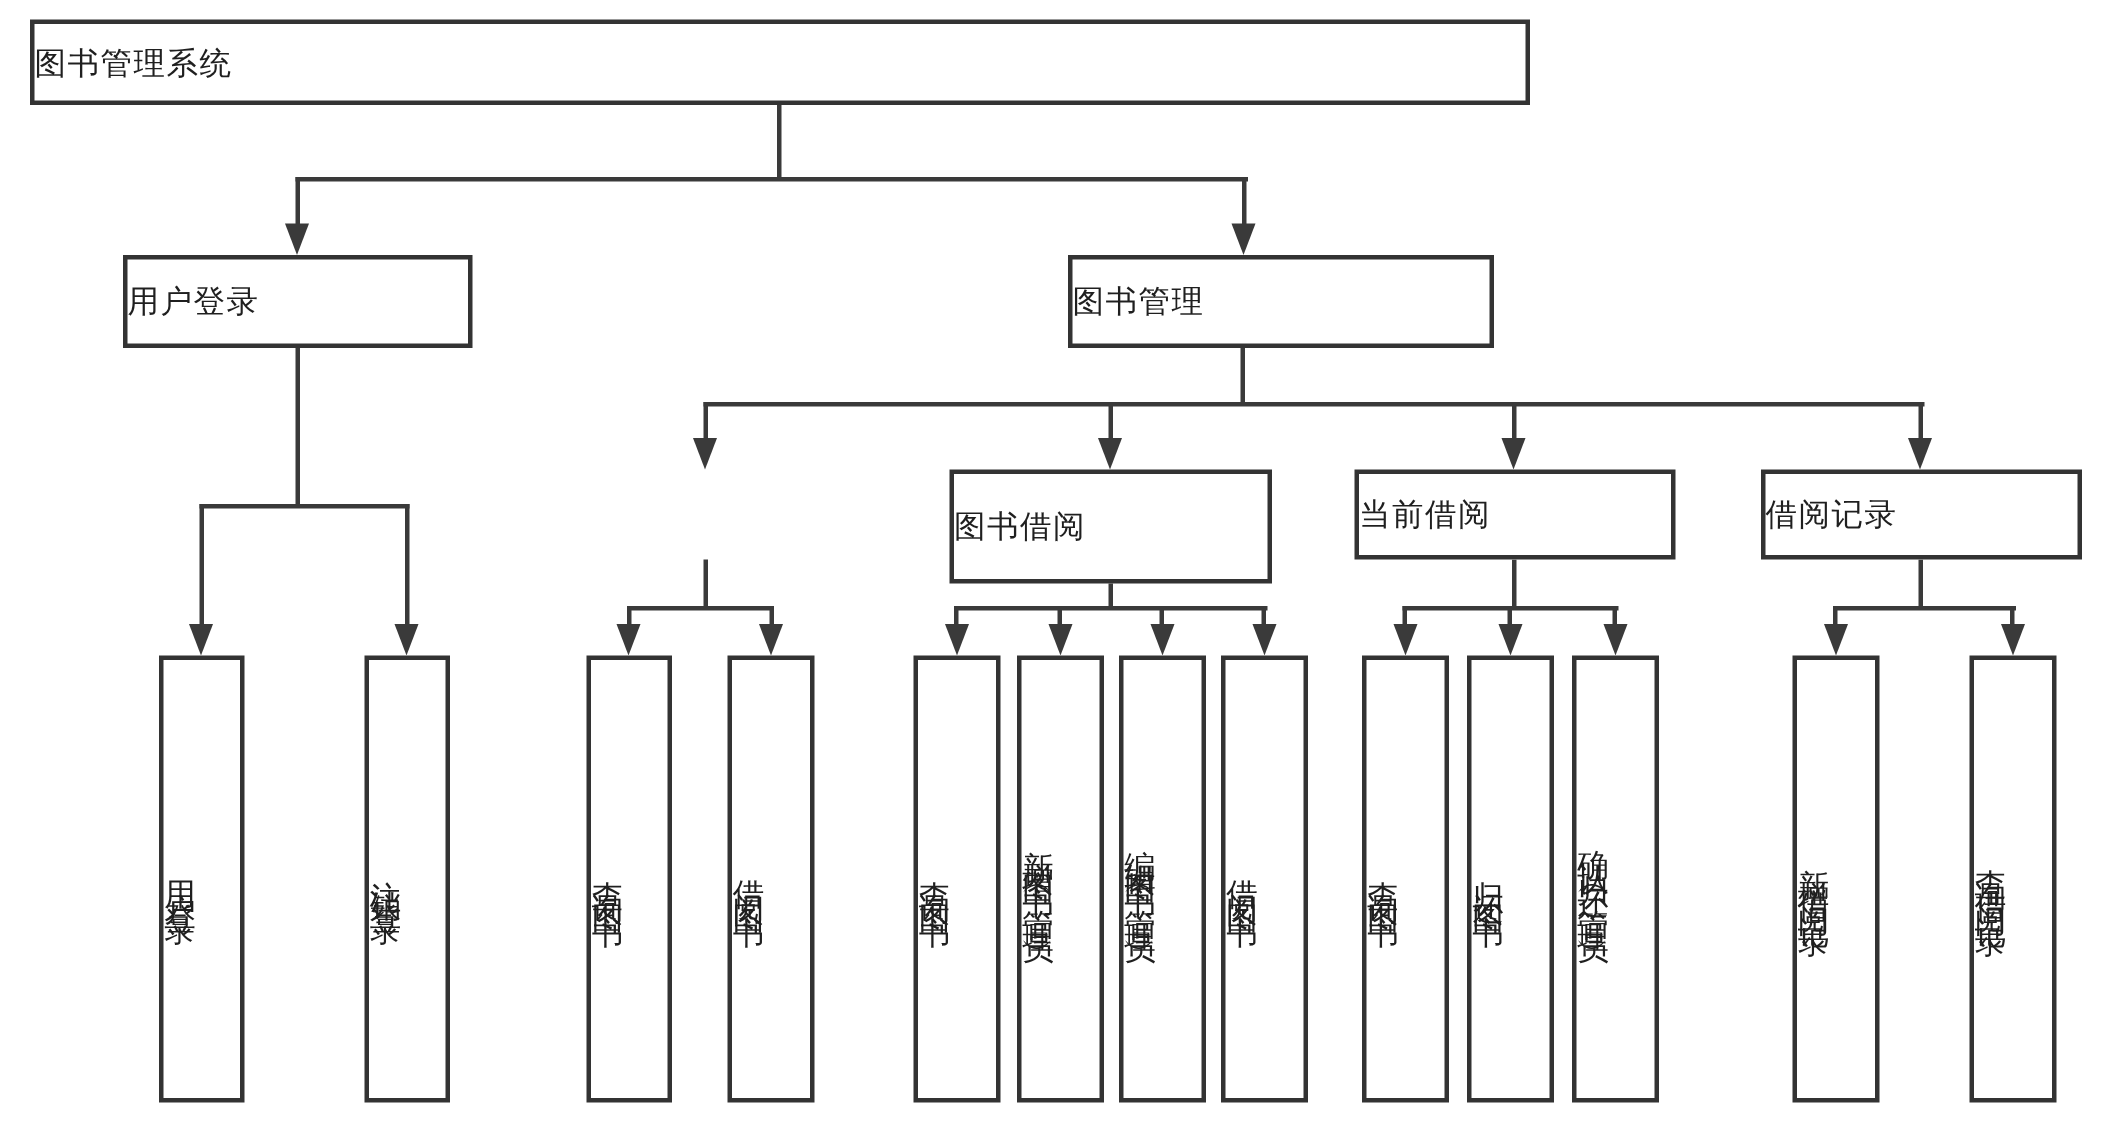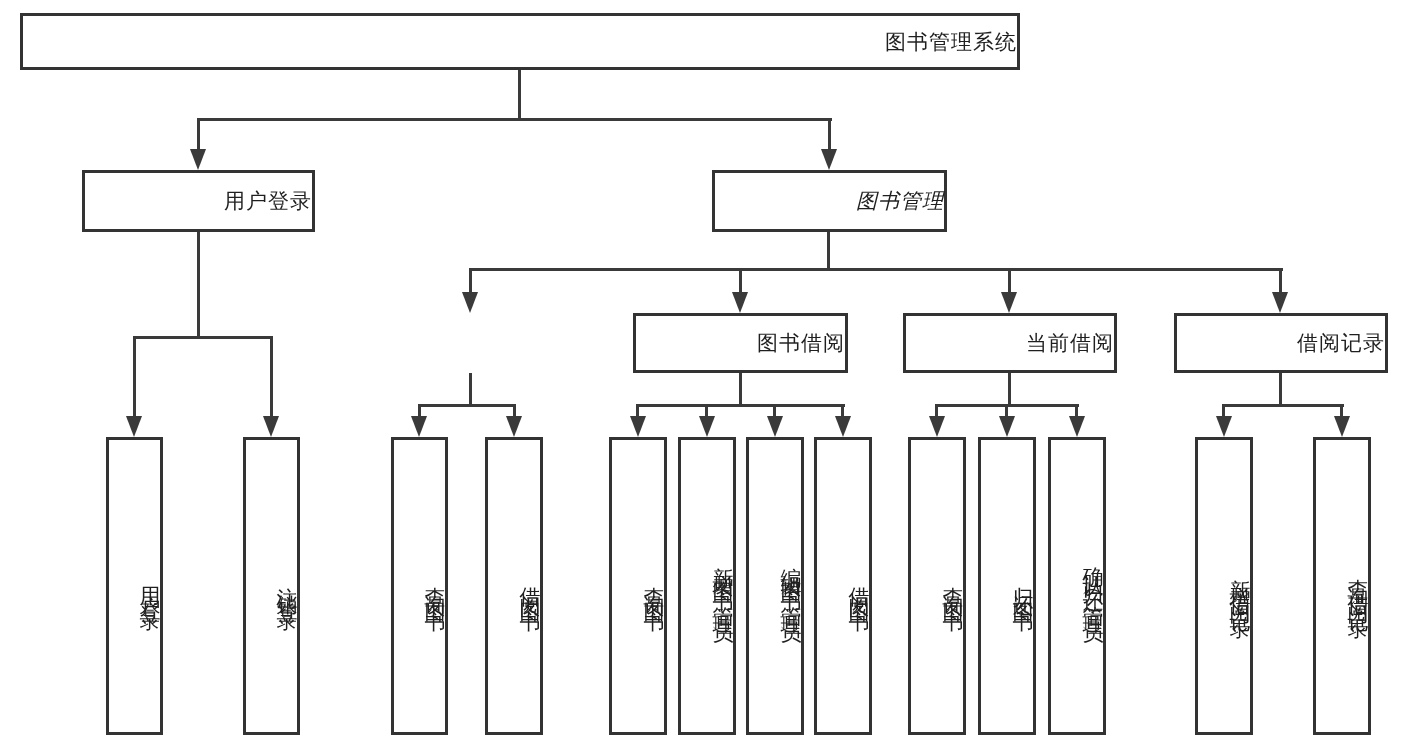--- a/index.html
+++ b/index.html
@@ -11,21 +11,21 @@
     font-family:"DejaVu Sans",sans-serif;
     color:#1f1f1f;
   }
   .box{
     position:absolute;
     box-sizing:border-box;
     border:3px solid #333333;
     background:#ffffff;
     display:flex;
     align-items:center;
-    justify-content:flex-end;
+    justify-content:flex-start;
     font-size:21px;
     letter-spacing:1px;
     z-index:2;
   }
   .leaf{
     top:437px;
     height:298px;
   }
   .vlabel{
     writing-mode:vertical-rl;
@@ -68,21 +68,21 @@
   <div class="line vline" style="left:518px;top:70px;height:48px;"></div>
   <div class="line hline" style="left:197px;top:118px;width:635px;"></div>
   <div class="line vline" style="left:197px;top:118px;height:33px;"></div>
   <div class="arrow" style="left:190px;top:149px;"></div>
   <div class="line vline" style="left:828px;top:118px;height:33px;"></div>
   <div class="arrow" style="left:821px;top:149px;"></div>
 
   <div class="box" style="left:82px;top:170px;width:233px;height:62px;">
     <span>用户登录</span>
   </div>
-  <div class="box" style="left:712px;top:170px;width:235px;height:62px;font-style:italic;">
+  <div class="box" style="left:712px;top:170px;width:284px;height:62px;">
     <span>图书管理</span>
   </div>
 
   <div class="line vline" style="left:197px;top:232px;height:104px;"></div>
   <div class="line hline" style="left:133px;top:336px;width:140px;"></div>
   <div class="line vline" style="left:133px;top:336px;height:82px;"></div>
   <div class="arrow" style="left:126px;top:416px;"></div>
   <div class="line vline" style="left:270px;top:336px;height:82px;"></div>
   <div class="arrow" style="left:263px;top:416px;"></div>
 
@@ -90,21 +90,21 @@
   <div class="line hline" style="left:469px;top:268px;width:814px;"></div>
   <div class="line vline" style="left:469px;top:268px;height:26px;"></div>
   <div class="arrow" style="left:462px;top:292px;"></div>
   <div class="line vline" style="left:739px;top:268px;height:26px;"></div>
   <div class="arrow" style="left:732px;top:292px;"></div>
   <div class="line vline" style="left:1008px;top:268px;height:26px;"></div>
   <div class="arrow" style="left:1001px;top:292px;"></div>
   <div class="line vline" style="left:1279px;top:268px;height:26px;"></div>
   <div class="arrow" style="left:1272px;top:292px;"></div>
 
-  <div class="box" style="left:633px;top:313px;width:215px;height:60px;">
+  <div class="box" style="left:633px;top:313px;width:215px;height:76px;">
     <span>图书借阅</span>
   </div>
   <div class="box" style="left:903px;top:313px;width:214px;height:60px;font-family:Liberation Serif, serif;">
     <span>当前借阅</span>
   </div>
   <div class="box" style="left:1174px;top:313px;width:214px;height:60px;">
     <span>借阅记录</span>
   </div>
 
   <div class="line vline" style="left:469px;top:373px;height:33px;"></div>

